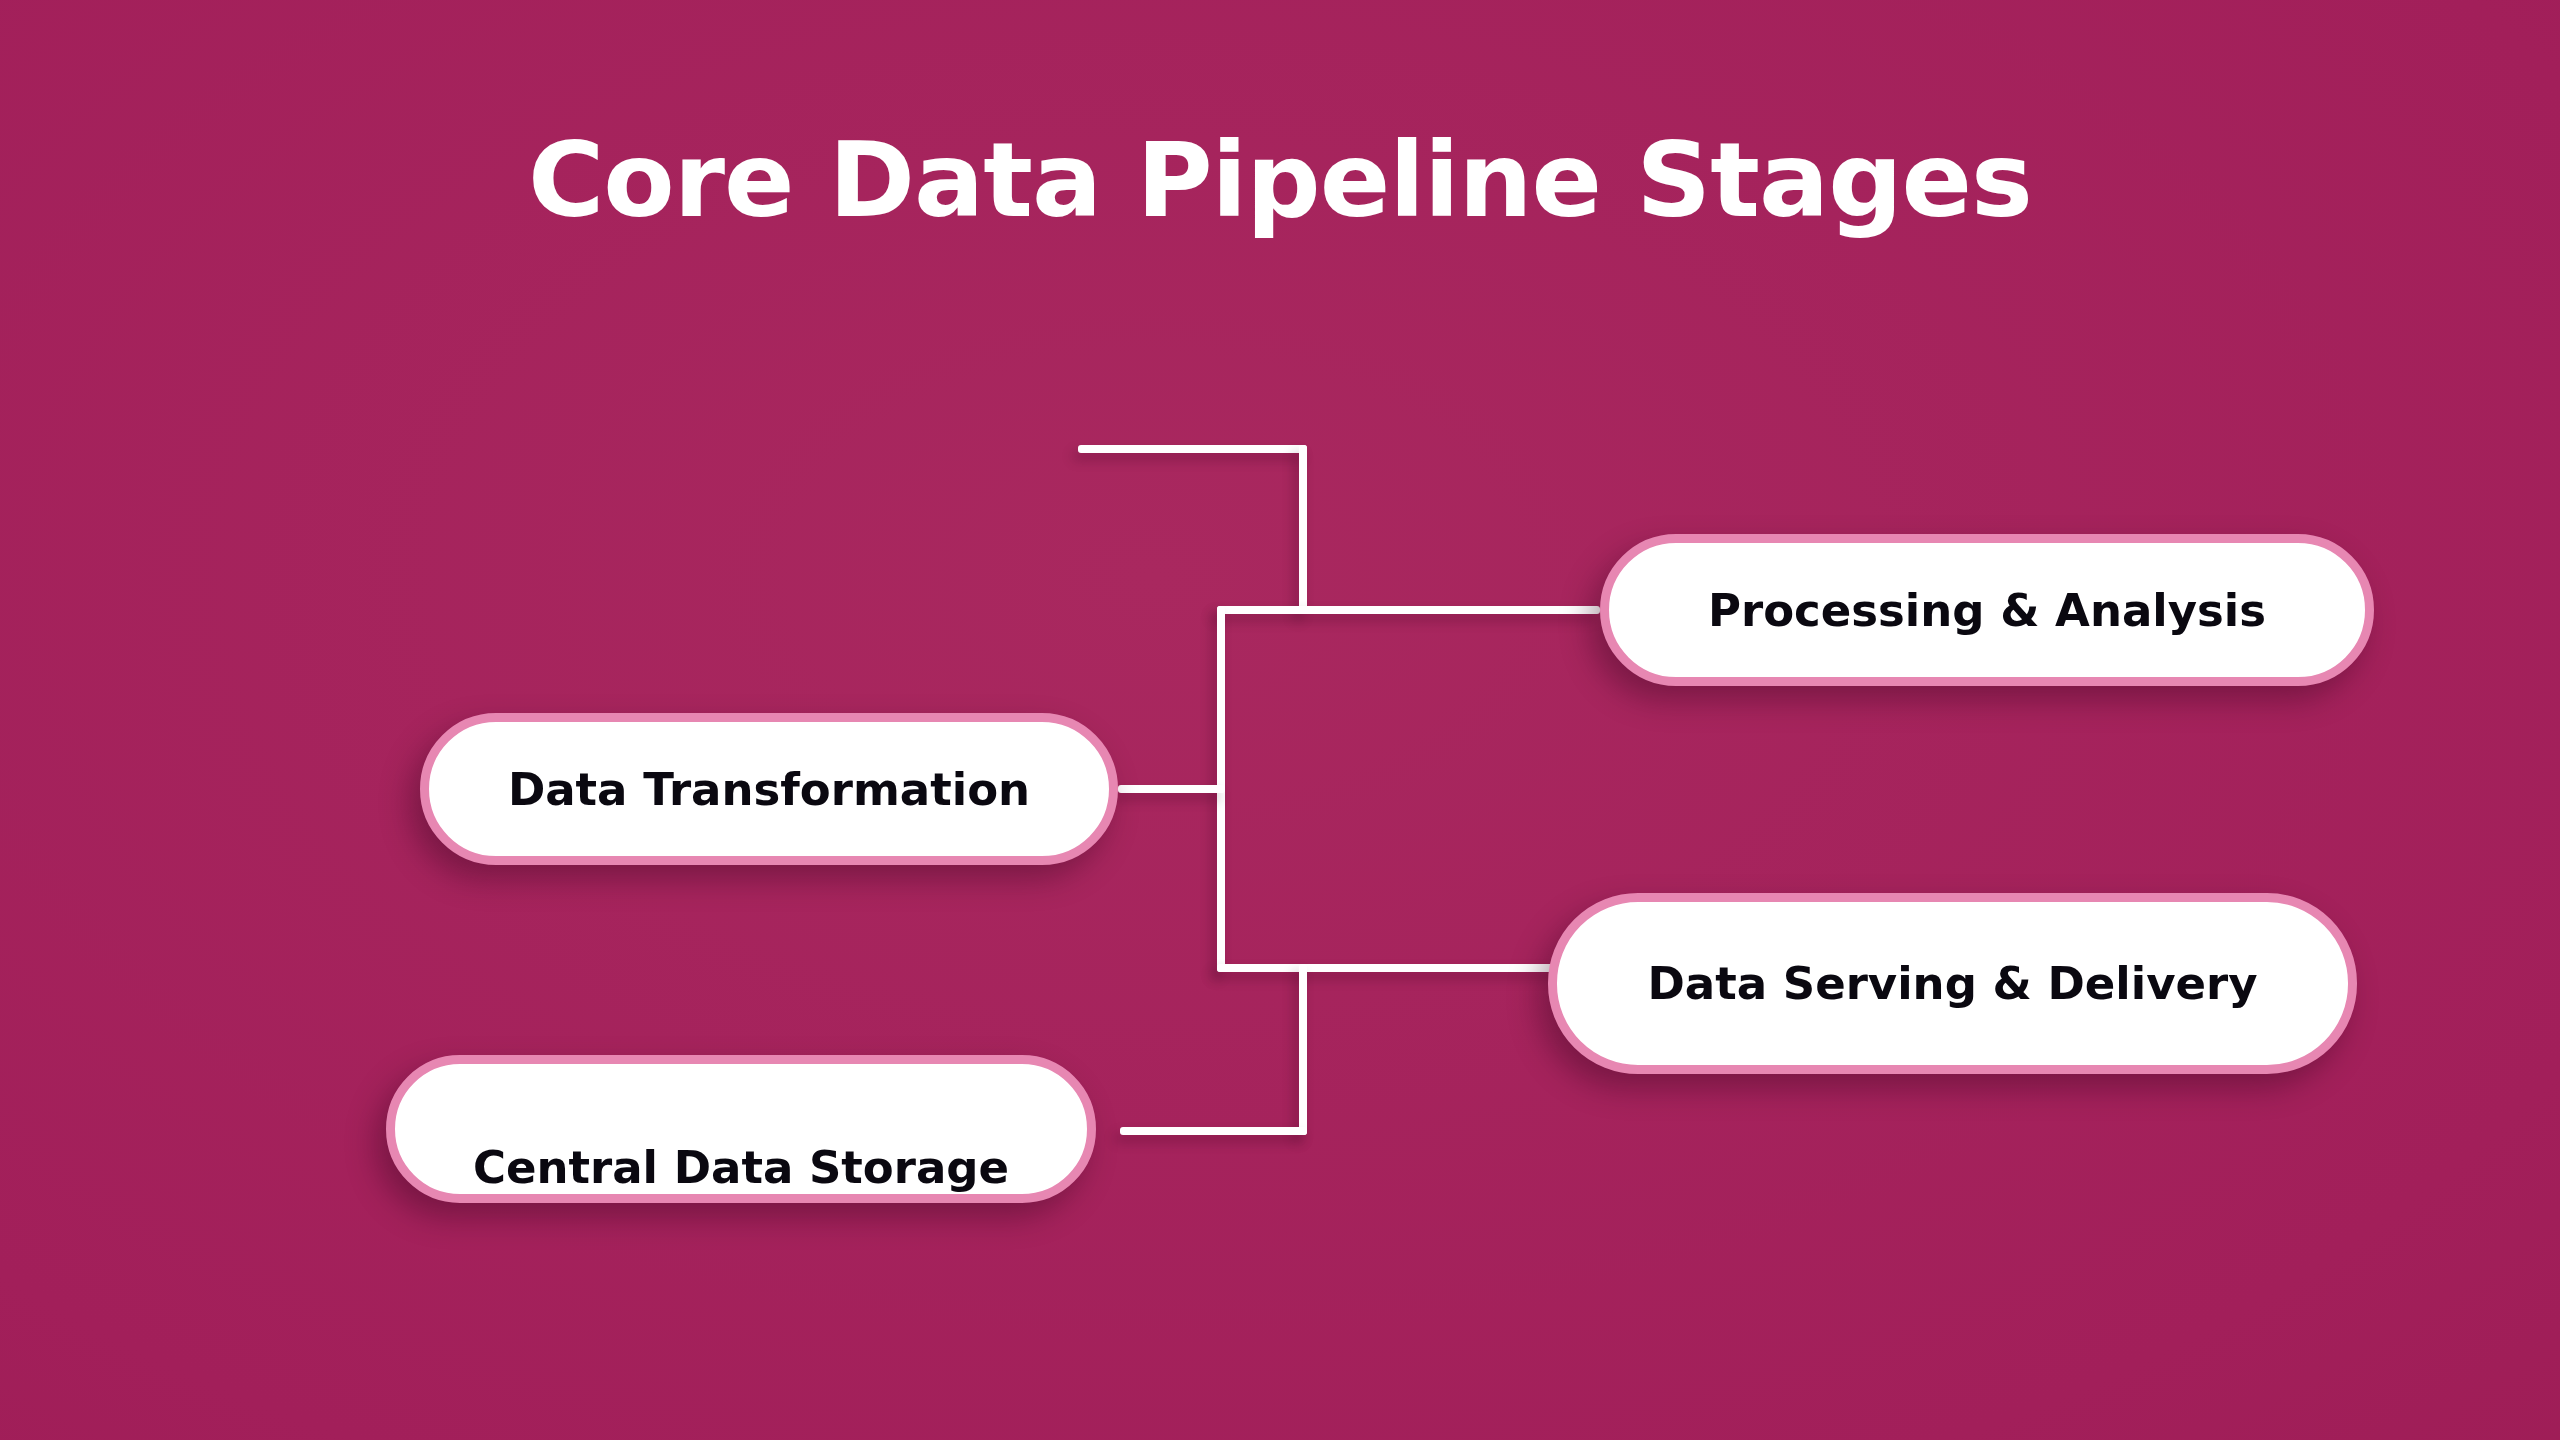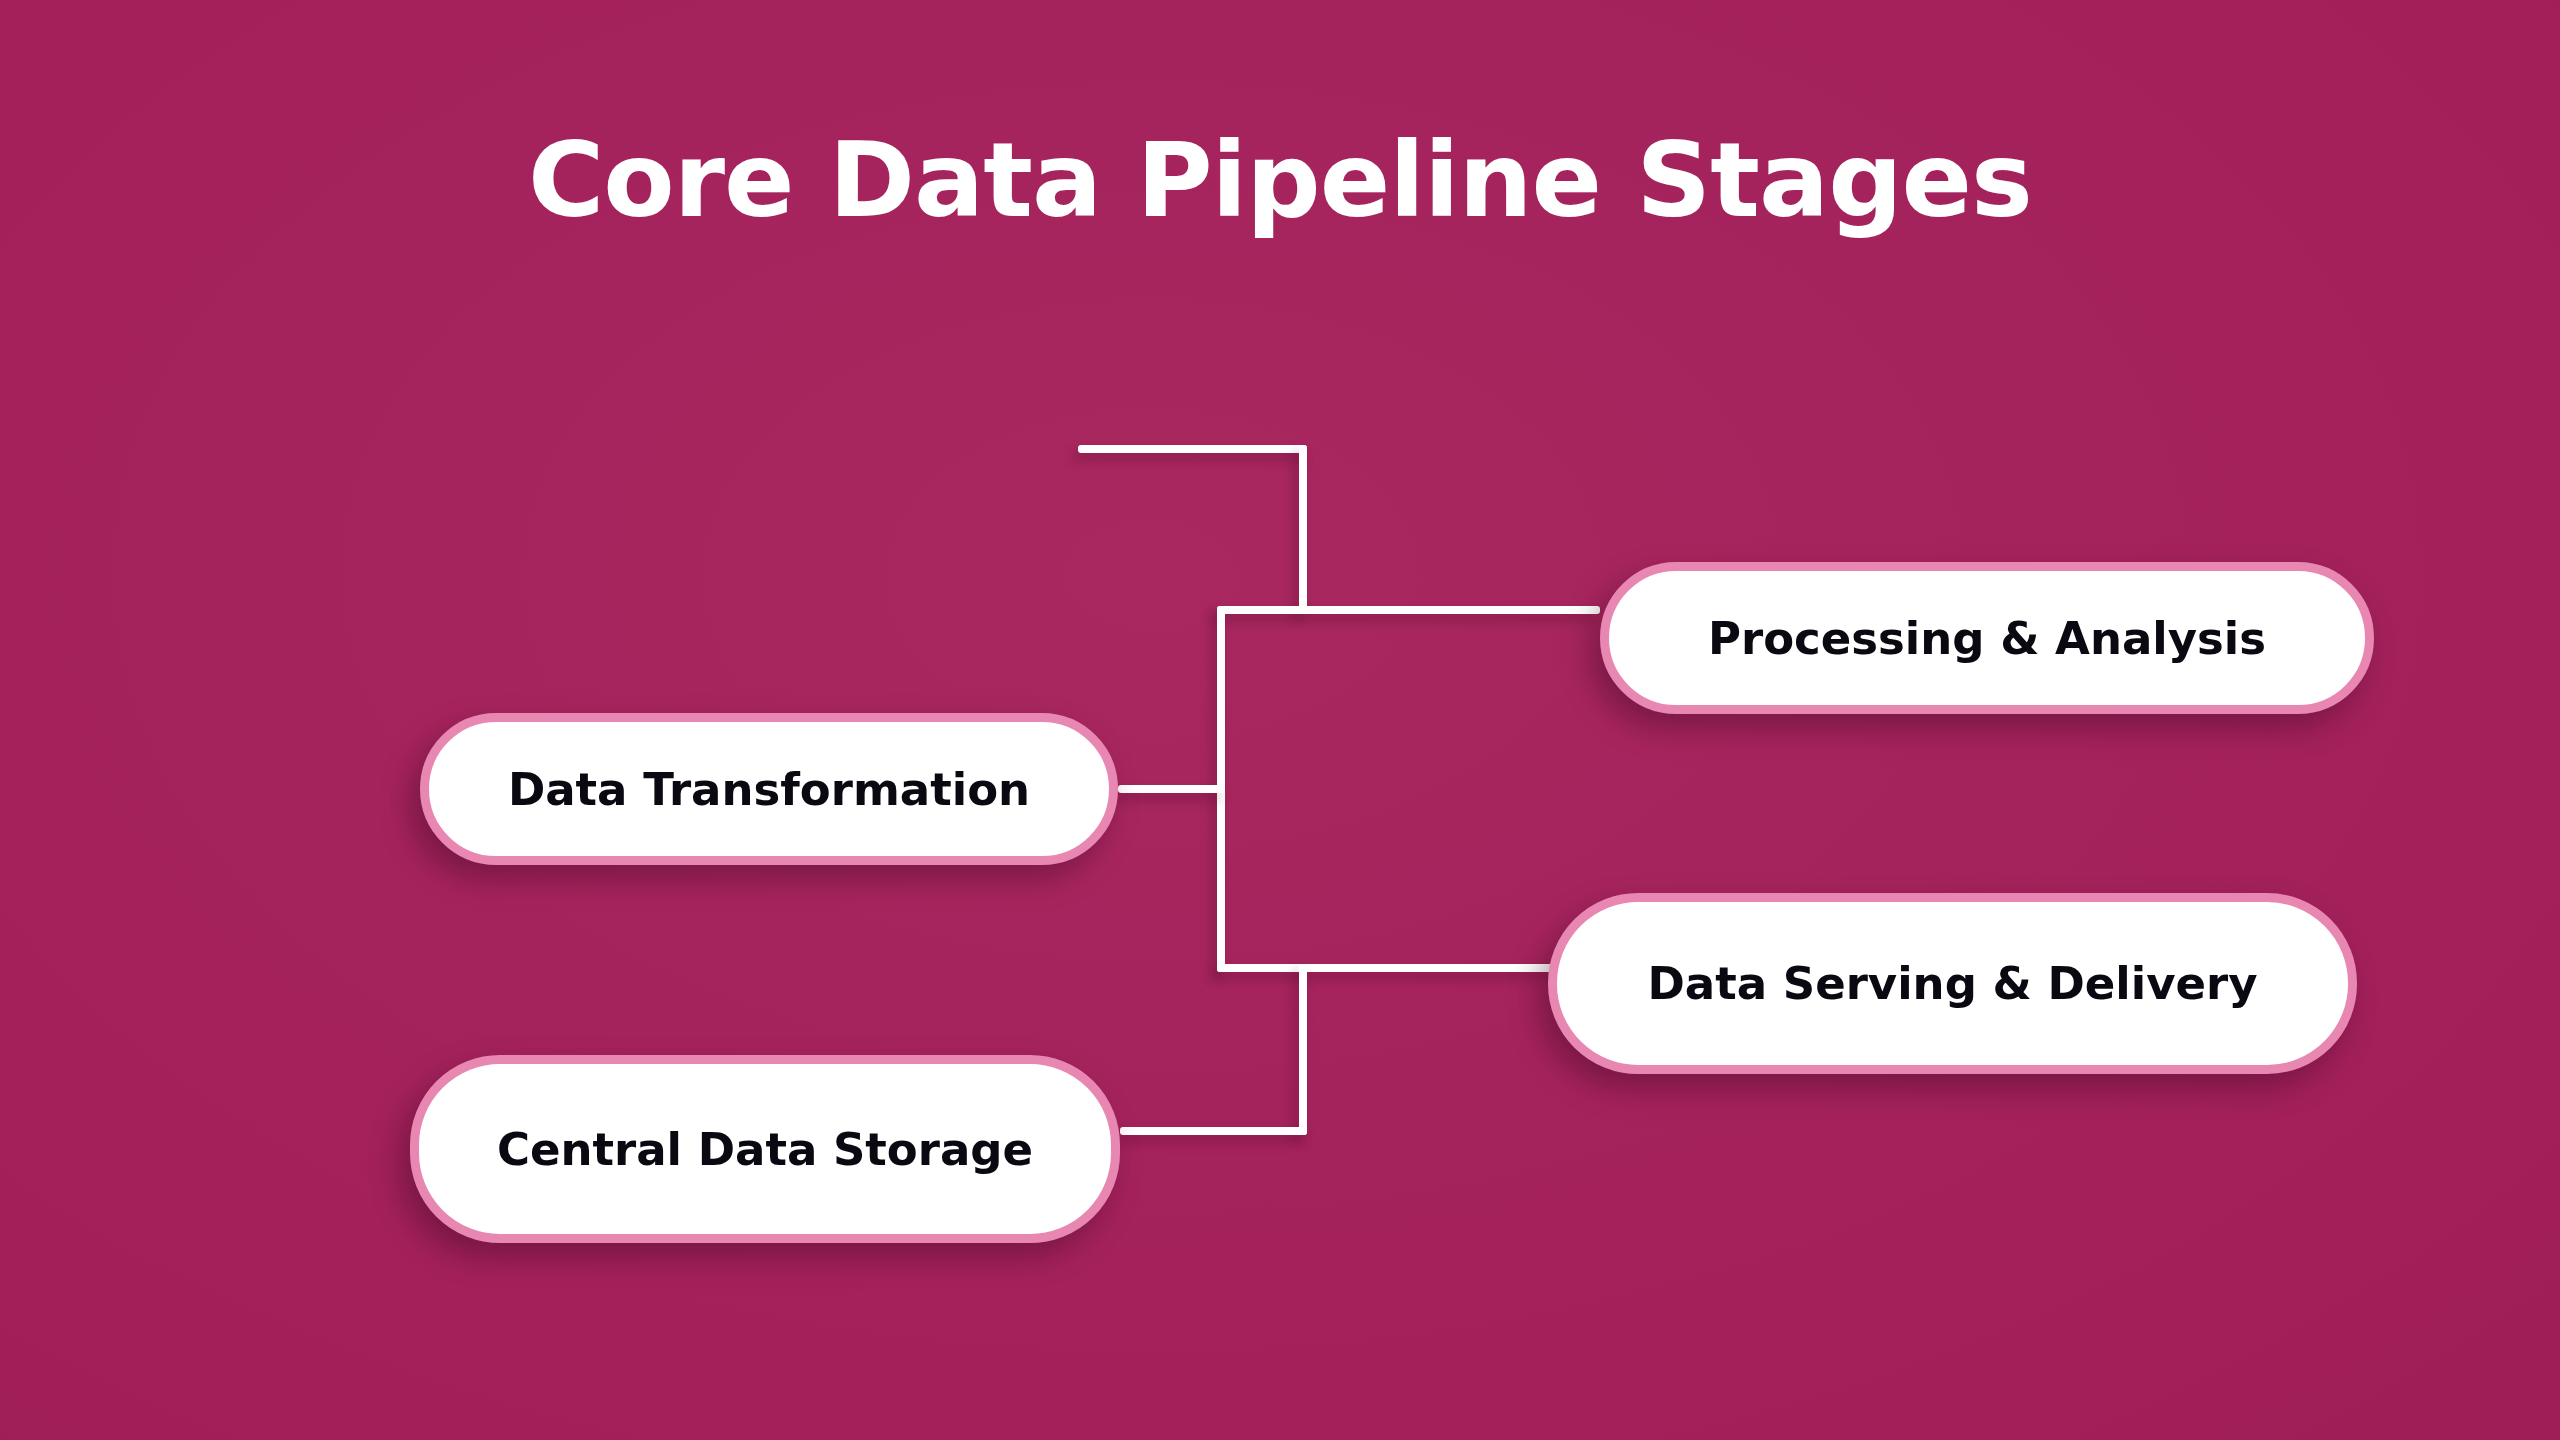--- a/index.html
+++ b/index.html
@@ -35,23 +35,23 @@
   }
   .line{
     position:absolute;
     background:#ffffff;
     border-radius:3px;
     box-shadow:-5px 7px 12px rgba(50,5,30,0.28);
   }
   
   .node-raw        {left:410px;  top:373px;  width:668px; height:152px;}
   .node-transform  {left:420px;  top:713px;  width:698px; height:152px;}
-  .node-storage    {left:410px;  top:1055px; width:710px; height:188px;}
+  .node-storage    {left:386px;  top:1055px; width:710px; height:148px;align-items:flex-end;}
   
-  .node-processing {left:1600px; top:534px;  width:774px; height:152px;margin-top:28px;}
+  .node-processing {left:1600px; top:534px;  width:774px; height:152px;}
   .node-serving    {left:1548px; top:893px;  width:809px; height:181px;}
   
   .l-raw-h        {left:1078px; top:445px;  width:229px; height:8px;}
   .l-raw-v        {left:1299px; top:445px;  width:8px;   height:169px;}
   .l-top-h        {left:1217px; top:606px;  width:383px; height:8px;}
   .l-trunk-v      {left:1217px; top:606px;  width:8px;   height:366px;}
   .l-transform-h  {left:1118px; top:785px;  width:107px; height:8px;}
   .l-bottom-h     {left:1217px; top:964px;  width:383px; height:8px;}
   .l-storage-v    {left:1299px; top:964px;  width:8px;   height:171px;}
   .l-storage-h    {left:1120px; top:1127px; width:187px; height:8px;}

